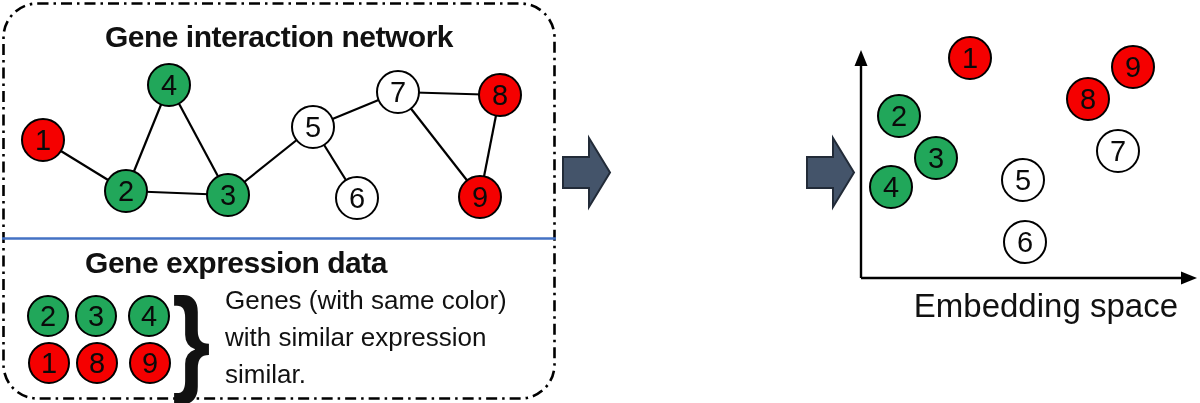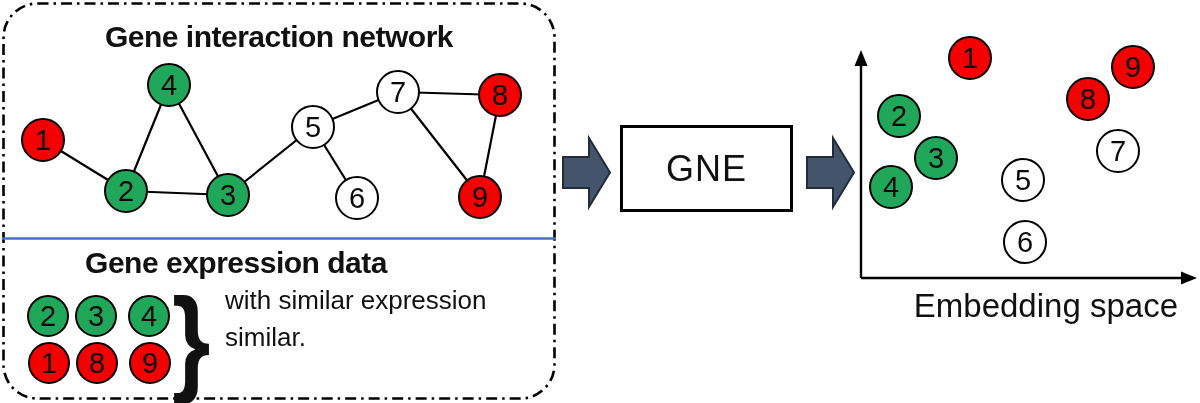--- a/index.html
+++ b/index.html
@@ -53,25 +53,25 @@
     <polygon points="1181,271.5 1181,284.5 1197,278" fill="#000"></polygon>
   </svg>
 
   <div class="abs panel-title" style="left:2px;top:8px;width:554px;margin-top:12px;">Gene interaction network</div>
 
   <div class="abs panel-title" style="left:2px;top:246px;width:468px;">Gene expression data</div>
 
   <div class="abs brace" style="left:172px;top:281px;">}</div>
 
   <div class="abs caption" style="left:225px;top:282px;">
+    <div>Genes (with same color)</div>
     <div>with similar expression</div>
     <div>similar.</div>
   </div>
 
-  <div class="abs gne-box" style="left:620px;top:125px;width:173px;height:87px;">GNE</div>
 
   <div class="abs embed-label" style="left:878px;top:287px;width:300px;">Embedding space</div>
 
   <div id="network-nodes" class="abs" style="left:0;top:0;">
       <div class="node" style="left: 21px; top: 118px; height: 44px; width: 44px; background: rgb(245, 0, 0);">1</div>
       <div class="node" style="left: 104px; top: 169px; height: 44px; width: 44px; background: rgb(33, 167, 90);">2</div>
       <div class="node" style="left: 206px; top: 173px; height: 44px; width: 44px; background: rgb(33, 167, 90);">3</div>
       <div class="node" style="left: 147px; top: 63px; height: 44px; width: 44px; background: rgb(33, 167, 90);">4</div>
       <div class="node" style="left: 291px; top: 105px; height: 44px; width: 44px; background: rgb(255, 255, 255);">5</div>
       <div class="node" style="left: 335px; top: 176px; height: 44px; width: 44px; background: rgb(255, 255, 255);">6</div>

